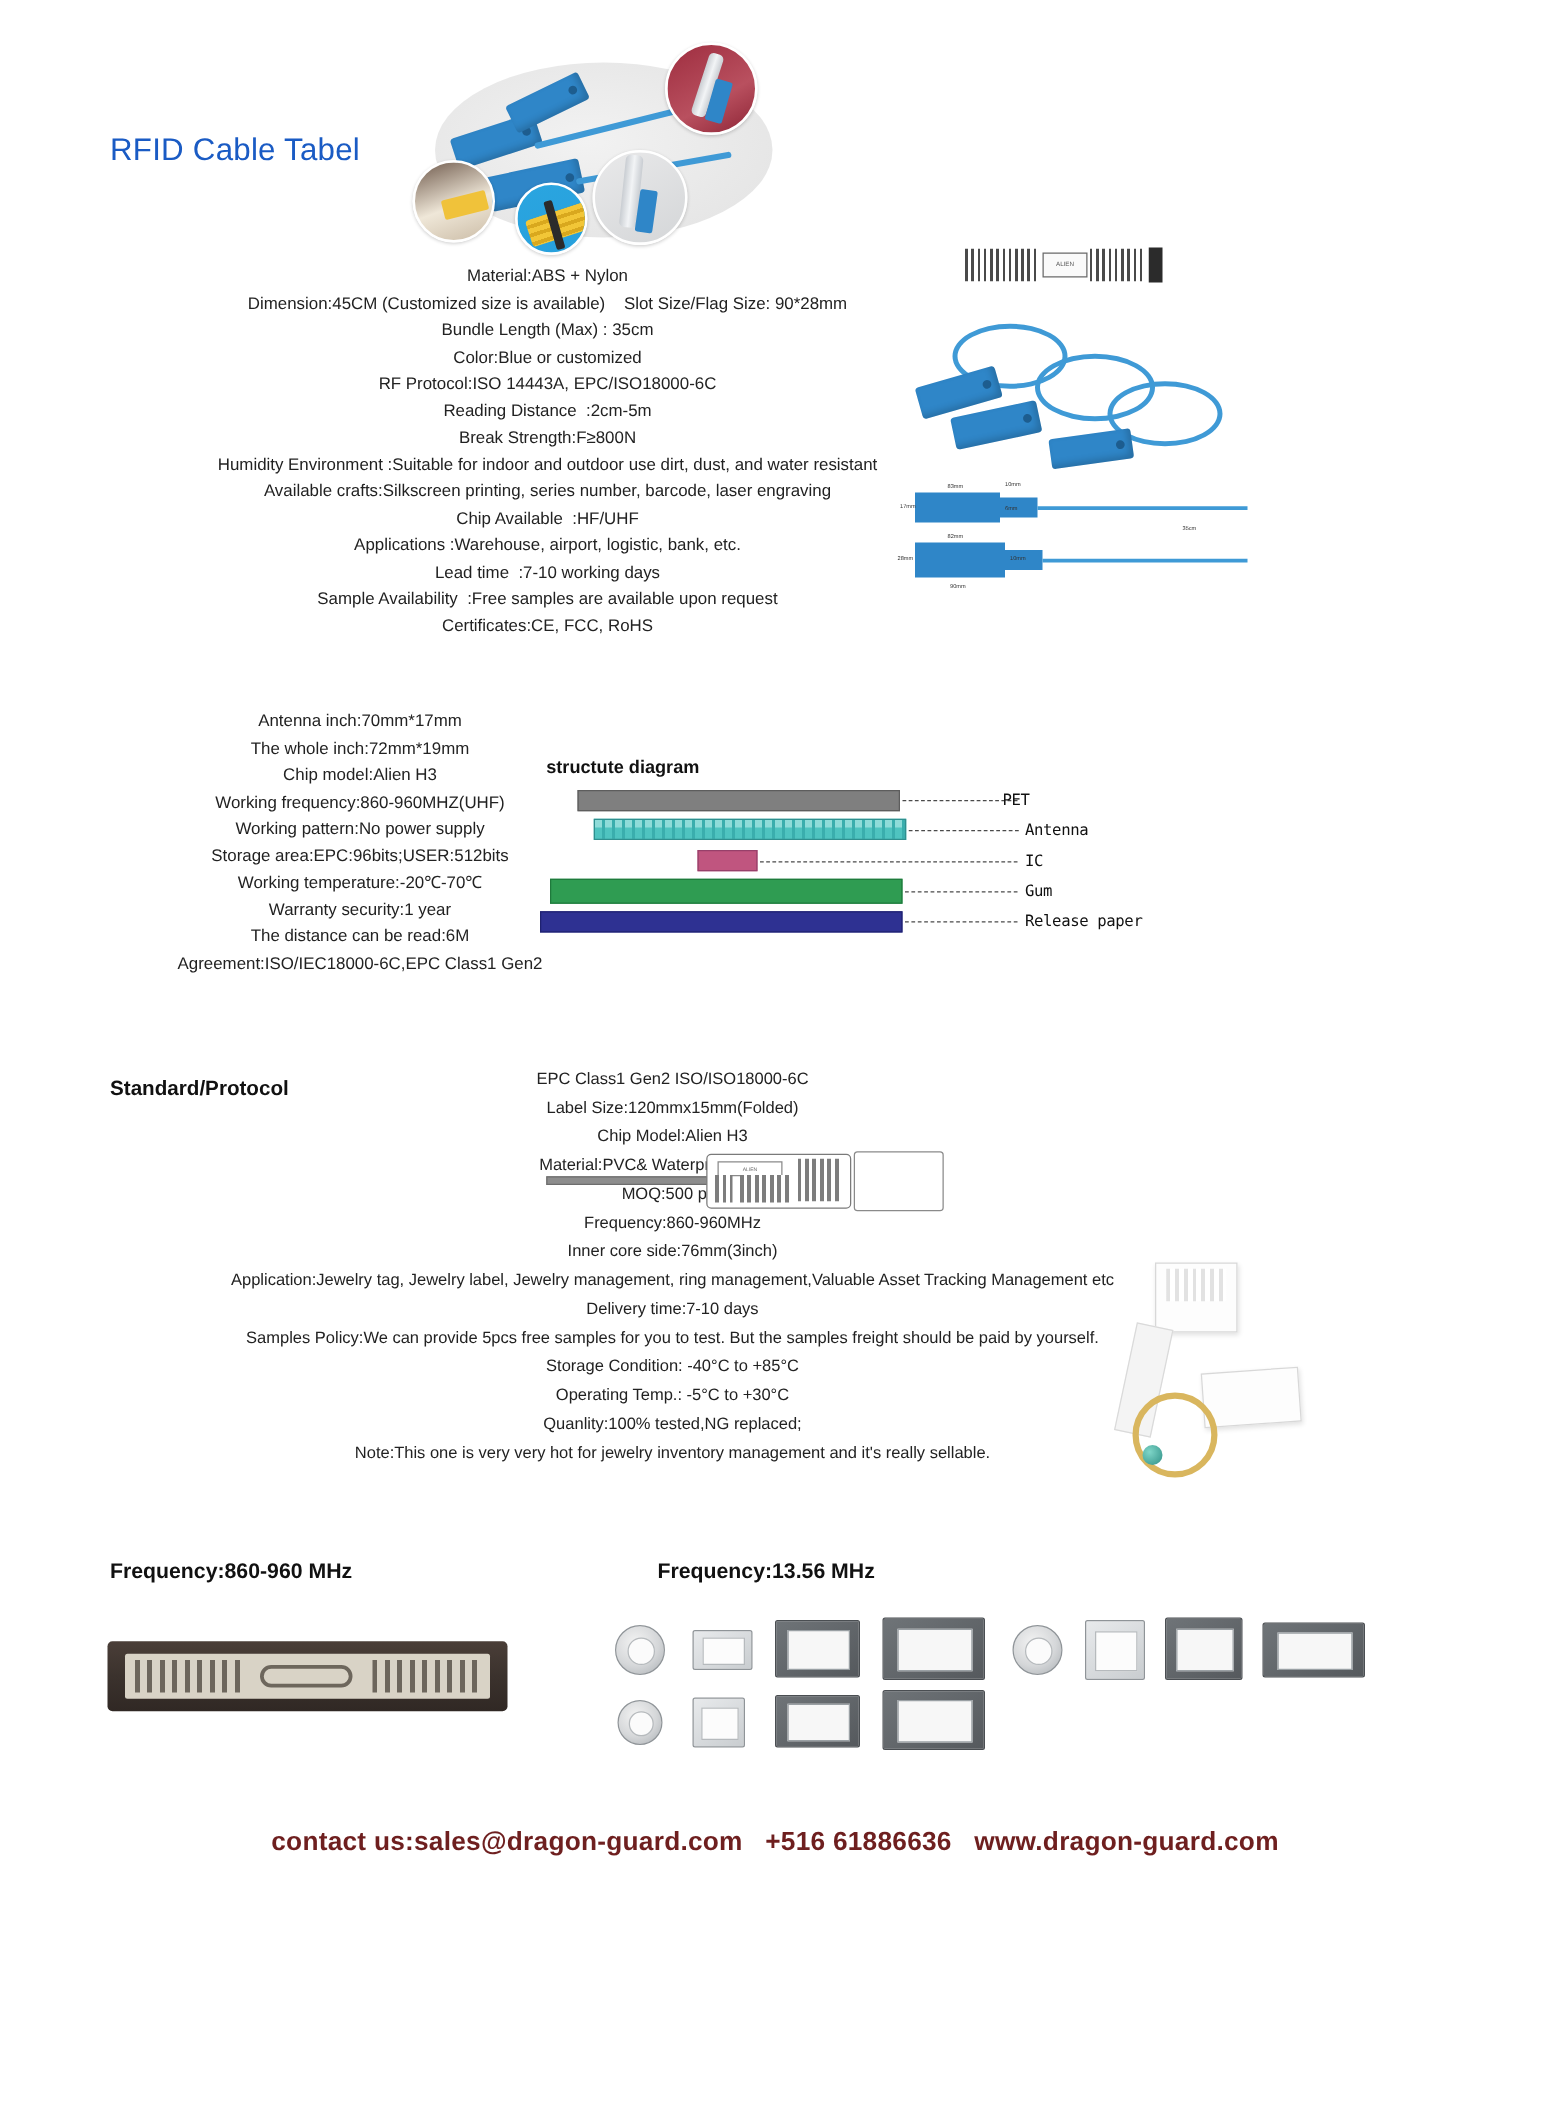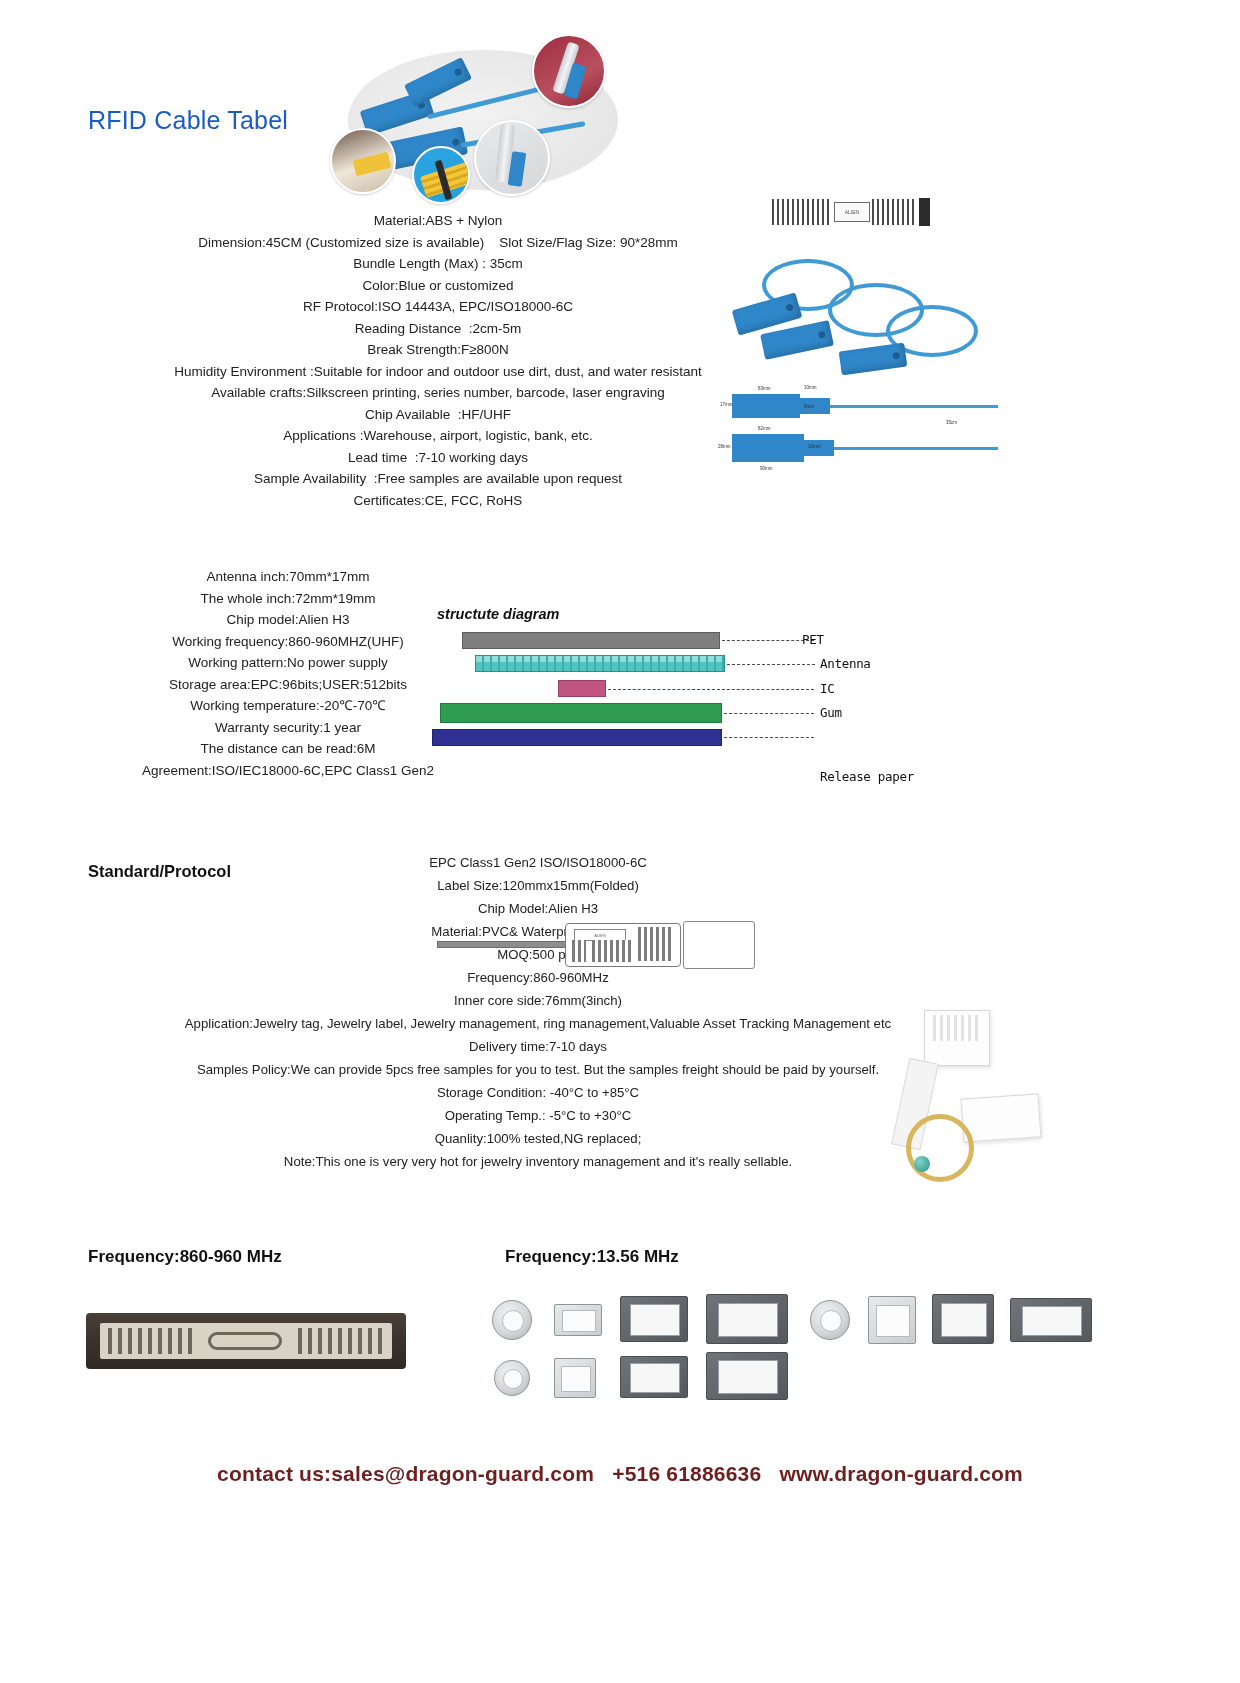--- a/index.html
+++ b/index.html
@@ -103,21 +103,21 @@
   
   .tech-draw { position: absolute; left: 700px; top: 382px; width: 330px; height: 110px; }
   .td-body { position: absolute; background: #2f86c8; }
   .td-neck { position: absolute; background: #2f86c8; }
   .td-tail { position: absolute; height: 3px; background: #3f9ad6; }
   .dim { position: absolute; font-size: 4.5px; color: #333; font-family: "Liberation Sans", sans-serif; }
 
   
   .struct-title {
     position: absolute; left: 437px; top: 606px;
-    font-size: 14.5px; font-weight: bold; color: #111; font-style: italic;
+    font-size: 14.5px; font-weight: bold; color: #111;
   }
   .struct { position: absolute; left: 430px; top: 630px; width: 500px; height: 128px; }
   .layer { position: absolute; }
   .lay-pet { left: 32px; top: 2px; width: 258px; height: 17px; background: #7f7f7f; border: 1px solid #5d5d5d; }
   .lay-ant {
     left: 45px; top: 25px; width: 250px; height: 17px;
     background:
       repeating-linear-gradient(90deg,#4fc4c0 0 6px,#3aaead 6px 8px),
       #4fc4c0;
     border: 1px solid #2f8f8e;
@@ -172,21 +172,21 @@
     border-radius: 50%;
   }
   .jp-comb {
     position: absolute; left: 8px; top: 4px; right: 8px; height: 26px;
     background: repeating-linear-gradient(90deg,#e2e2e2 0 3px,#ffffff 3px 7px);
   }
 
   
   .freq-title { position: absolute; font-size: 17px; font-weight: bold; color: #111; }
   #freq-uhf-title { left: 88px; top: 1247px; }
-  #freq-hf-title  { left: 505px; top: 1247px; }
+  #freq-hf-title  { left: 526px; top: 1247px; }
 
   .uhf-tag {
     position: absolute; left: 86px; top: 1313px; width: 320px; height: 56px;
     background: linear-gradient(180deg,#4a3e38 0%, #3b322d 50%, #302824 100%);
     border-radius: 4px;
   }
   .uhf-inner {
     position: absolute; left: 14px; top: 10px; right: 14px; bottom: 10px;
     background: #d9d3c6; border-radius: 2px; overflow: hidden;
   }
@@ -355,21 +355,21 @@
     <div class="layer lay-ic"></div>
     <div class="leader" style="left:178px; top:59px; width:206px;"></div>
     <div class="leader-label" style="left:390px; top:51px;">IC</div>
 
     <div class="layer lay-gum"></div>
     <div class="leader" style="left:294px; top:83px; width:90px;"></div>
     <div class="leader-label" style="left:390px; top:75px;">Gum</div>
 
     <div class="layer lay-rel"></div>
     <div class="leader" style="left:294px; top:107px; width:90px;"></div>
-    <div class="leader-label" style="left:390px; top:99px;margin-top:40px;">Release paper</div>
+    <div class="leader-label" style="left:390px; top:99px;">Release paper</div>
   </div>
 
   <div class="sec-title">Standard/Protocol</div>
   <div class="spec-list" id="spec-standard">
     <div class="row">EPC Class1 Gen2 ISO/ISO18000-6C</div>
     <div class="row">Label Size:120mmx15mm(Folded)</div>
     <div class="row">Chip Model:Alien H3</div>
     <div class="row">Material:PVC&amp; Waterproof PP paper</div>
     <div class="row">MOQ:500 pcs</div>
     <div class="row">Frequency:860-960MHz</div>

